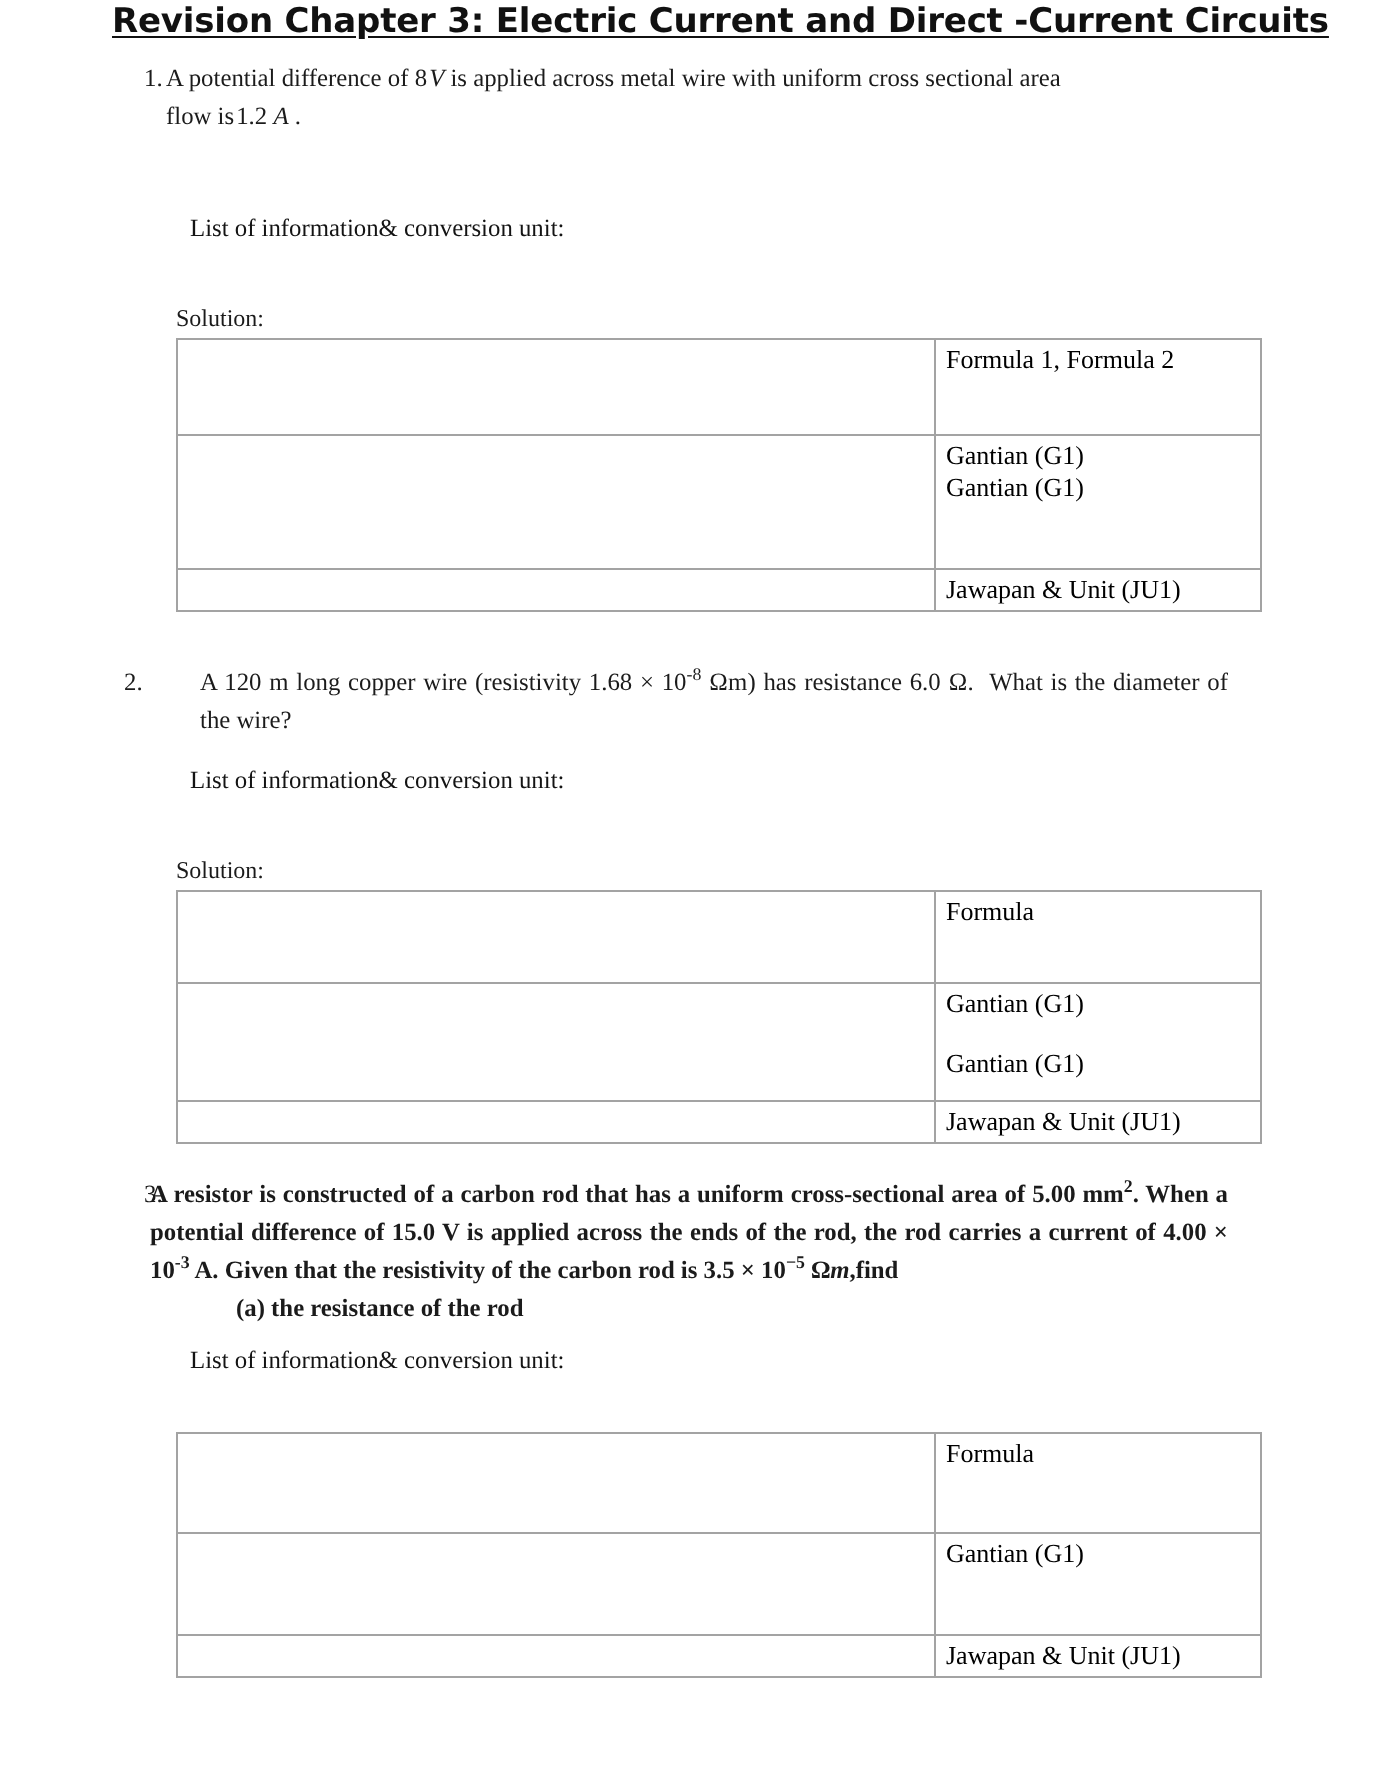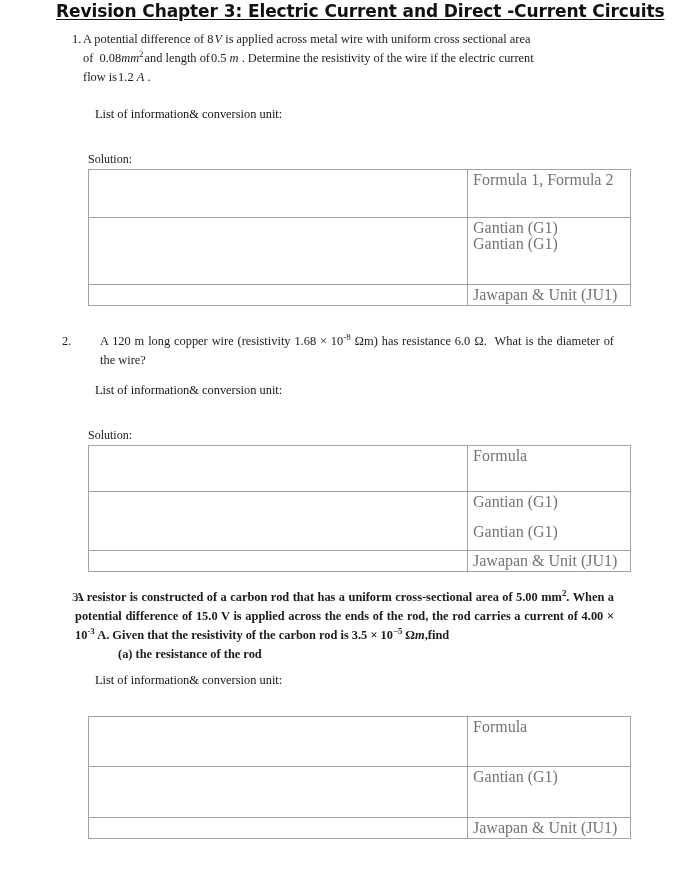--- a/index.html
+++ b/index.html
@@ -83,22 +83,22 @@
     font-size: 12px;
     white-space: nowrap;
     color: #1b1b1b;
   }
 
   
   .sol-table {
     position: absolute;
     border-collapse: collapse;
     table-layout: fixed;
-    font-size: 16px;
-    color: #737373;
+    font-size: 13px;
+    color: #000000;
     padding-left: 16px;
   }
   .sol-table td {
     border: 1px solid #a3a3a3;
     vertical-align: top;
     padding: 2px 4px 2px 5px;
     line-height: 16px;
   }
   .sol-table td.left-cell { width: 369px; }
   .sol-table td.right-cell { width: 153px; }
@@ -109,21 +109,20 @@
 <body>
 
 <div class="page">
 
   <div class="doc-title">Revision Chapter 3: Electric Current and Direct -Current Circuits</div>
 
   <div class="question" id="q1">
     <span class="qnum">1.</span>
     <span class="qbody">
       <span class="qline">A potential difference of 8 <span class="it">V</span> is applied across metal wire with uniform cross sectional area</span>
-      <span class="qline">of&nbsp; 0.08<span class="it">mm</span><sup>2</sup> and length of 0.5 <span class="it">m</span> . Determine the resistivity of the wire if the electric current</span>
       <span class="qline">flow is 1.2 <span class="it">A</span> .</span>
     </span>
   </div>
 
   <div class="info-label" style="left:95px; top:107px;">List of information&amp; conversion unit:</div>
 
   <div class="solution-label" style="left:88px; top:152px;">Solution:</div>
 
   <table class="sol-table" style="left:88px; top:169px;">
     <tbody>

